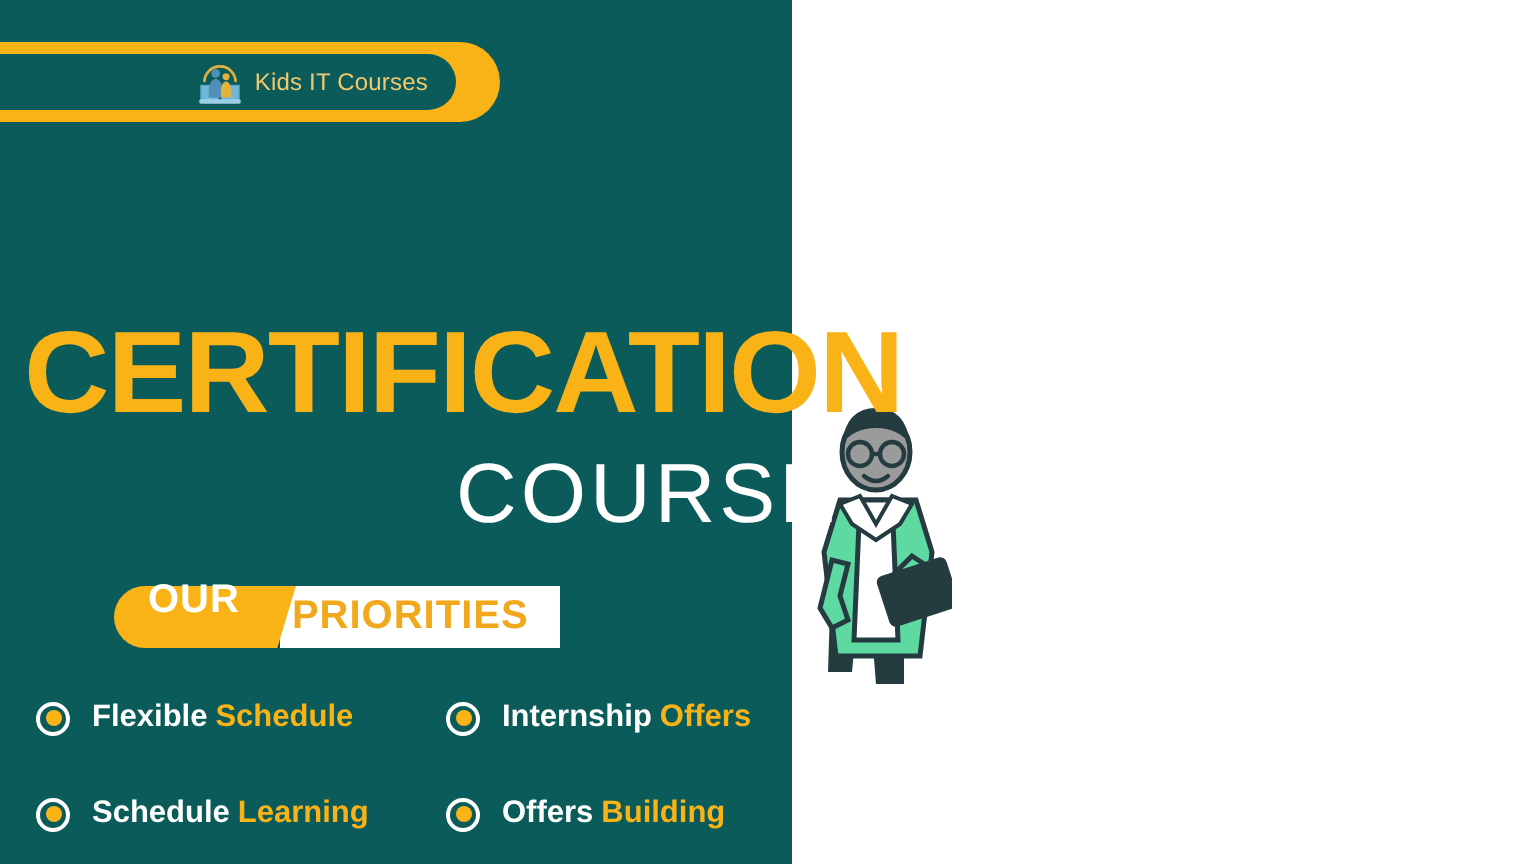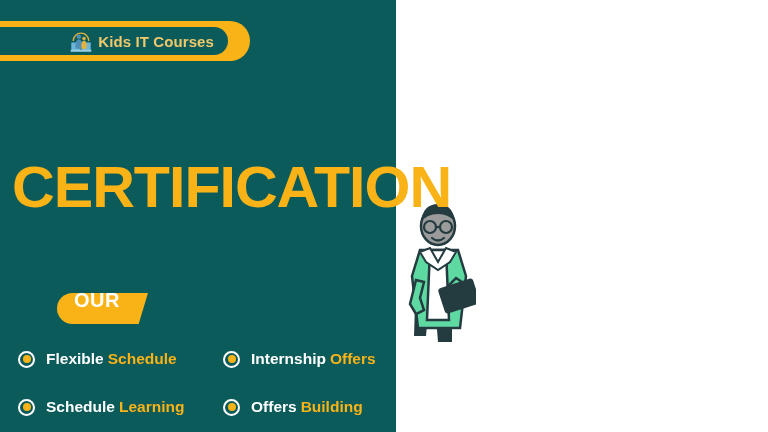--- a/index.html
+++ b/index.html
@@ -43,21 +43,21 @@
     background:#f9b317;border-radius:20px;
   }
   .logo-pill-inner{
     position:absolute;left:-60px;top:27px;width:288px;height:28px;
     background:#0c5b5b;border-radius:14px;
     display:flex;align-items:center;justify-content:flex-end;
     padding-right:14px;box-sizing:border-box;
   }
   .logo-mark{width:26px;height:26px;margin-right:4px;flex:0 0 auto;}
   .logo-text{
-    color:#f0c96a;font-size:15px;font-weight:700;letter-spacing:.1px;
+    color:#f0c96a;font-size:12px;font-weight:400;letter-spacing:.1px;
     white-space:nowrap;
   }
 
   
   .t-scipy{
     position:absolute;left:14px;top:112px;
     color:#ffffff;font-size:42px;font-weight:300;letter-spacing:2px;
     line-height:1;font-family:"Liberation Sans", sans-serif;
   }
   .t-cert{
@@ -495,24 +495,26 @@
       <rect x="6" y="50" width="48" height="5" rx="2" fill="#9ccfe6"></rect>
       <circle cx="25" cy="20" r="5" fill="#4f8fb8"></circle>
       <path d="M25 26 q8 2 8 14 v8 h-16 v-8 q0 -12 8 -14z" fill="#4f8fb8"></path>
       <circle cx="37" cy="24" r="4" fill="#e3b23c"></circle>
       <path d="M37 29 q6 2 6 11 v8 h-12 v-8 q0 -9 6 -11z" fill="#e3b23c"></path>
     </svg>
     <span class="logo-text">Kids IT Courses</span>
   </div>
 
   <div class="t-cert">CERTIFICATION</div>
+  <div class="t-course">COURSE</div>
 
   <div class="prio">
     <div class="prio-our">OUR</div>
     <div class="prio-sep"></div>
+    <div class="prio-rest">PRIORITIES</div>
   </div>
 
   <div class="bullets">
     <div class="b-item">
       <span class="b-dot"></span>
       <span class="b-a">Flexible</span>
       <span class="b-b">Schedule</span>
     </div>
     <div class="b-item">
       <span class="b-dot"></span>

